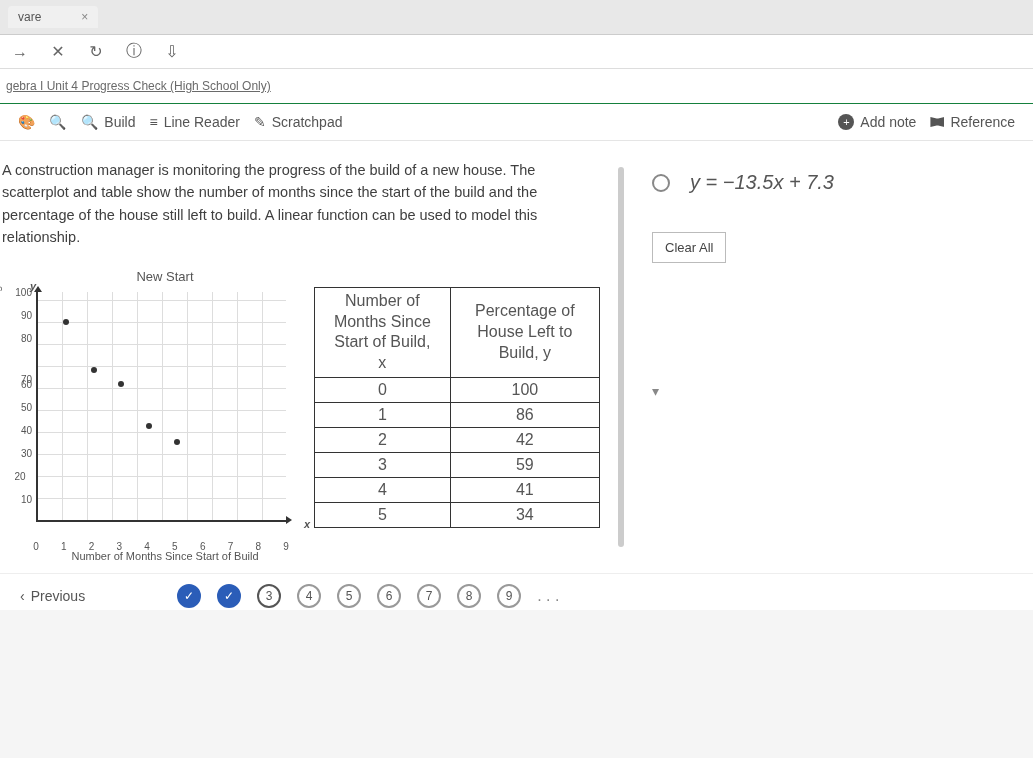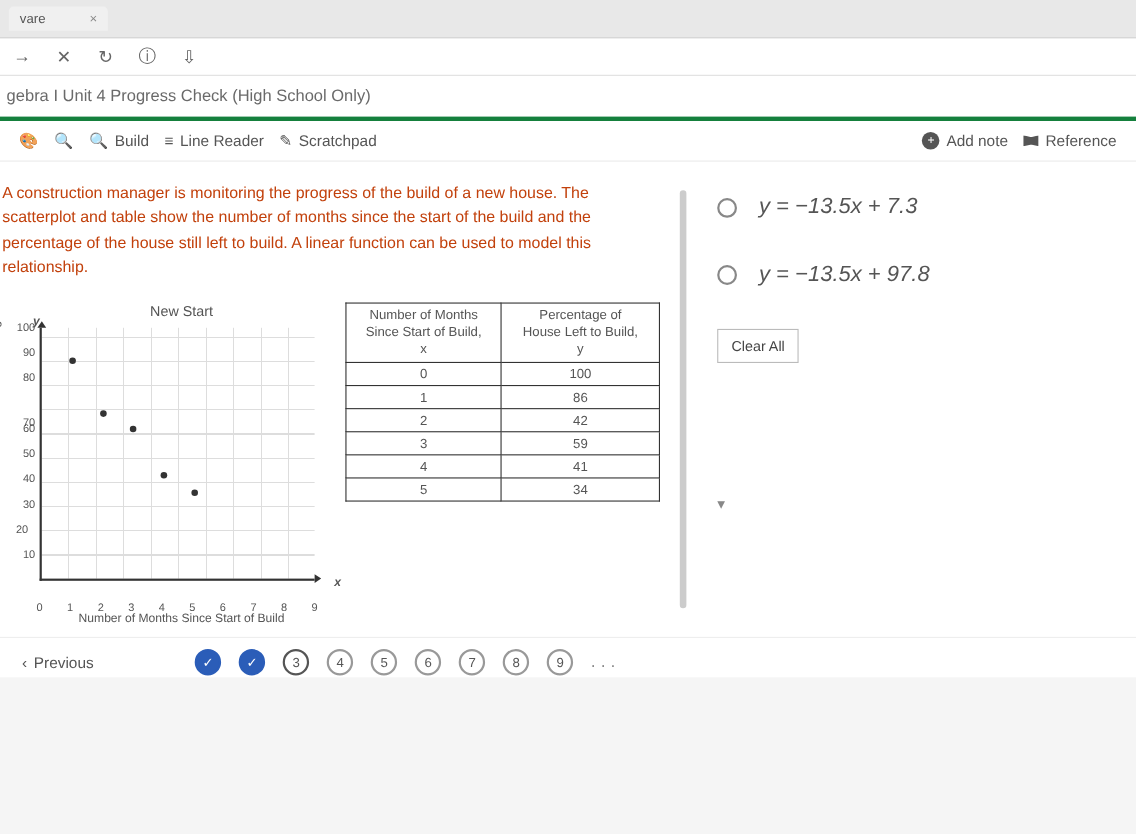--- a/index.html
+++ b/index.html
@@ -2,50 +2,50 @@
 <html><head>
 <meta charset="utf-8">
 <style>
 * { box-sizing: border-box; margin: 0; padding: 0; }
 body { font-family: Arial, Helvetica, sans-serif; background: #f5f5f5; color: #555; width: 1033px; }
 .browser-top { background: #e8e8e8; padding: 6px 8px; border-bottom: 1px solid #ccc; }
 .tab { display: inline-flex; align-items: center; gap: 40px; background: #f0f0f0; padding: 4px 10px; border-radius: 4px 4px 0 0; font-size: 12px; }
 .tab .close { color: #888; cursor: pointer; }
 .browser-actions { background: #fff; padding: 6px 10px; border-bottom: 1px solid #ddd; display: flex; gap: 18px; align-items: center; color: #666; font-size: 16px;}
 .ic-btn { cursor: pointer; width: 20px; text-align: center; }
-.page-title-bar { background: #fff; padding: 10px 6px; font-size: 15px; color: #6a6a6a; border-bottom: 4px solid #15803d;}
+.page-title-bar { background: #fff; padding: 10px 6px; font-size: 12px; color: #6a6a6a; border-bottom: 1px solid #15803d; text-decoration: underline;}
 .toolbar { background: #fff; padding: 10px 18px; border-bottom: 1px solid #e5e5e5; display: flex; align-items: center; gap: 14px; color: #555; font-size: 14px;}
 .tool { display: inline-flex; align-items: center; gap: 6px; cursor: pointer; }
 .tool .ticon { font-size: 14px; }
 .spacer { flex: 1; }
 .content { display: flex; background: #fff; }
 .left { width: 610px; padding: 18px 10px 10px 0; position: relative;}
 .vdiv { width: 6px; background: #ccc; border-radius: 3px; margin: 20px 4px; height: 380px;}
 .vdiv-wrap { padding: 6px 4px; }
 .right { flex: 1; padding: 30px 6px 10px 20px; }
-.qtext { font-size: 14.5px; line-height: 1.55; color: #c2410c; margin-bottom: 20px; padding-left:2px;}
+.qtext { font-size: 14.5px; line-height: 1.55; color: #404040; margin-bottom: 20px; padding-left:2px;}
 .figwrap { display: flex; align-items: flex-start; gap: 14px; }
 .chartbox { }
 .charttitle { text-align: center; font-size: 13px; margin-bottom: 4px; padding-left:30px;}
 .axes { position: relative; width: 300px; height: 260px; }
 .ylab { position: absolute; left: -10px; top: 50%; transform: rotate(-90deg) translateX(50%); transform-origin: left top; font-size: 11px; white-space: nowrap;}
 .xlab { text-align: center; font-size: 11px; margin-top: 2px; padding-left:30px;}
 .plot { position: absolute; left: 36px; top: 4px; width: 250px; height: 230px; border-left: 2px solid #333; border-bottom: 2px solid #333; background:
   repeating-linear-gradient(to right, transparent, transparent 24px, #ddd 24px, #ddd 25px),
   repeating-linear-gradient(to top, transparent, transparent 21px, #ddd 21px, #ddd 22px);
 }
 .plot::after { content:''; position:absolute; right:-6px; bottom:-4px; border-left:6px solid #333; border-top:4px solid transparent; border-bottom:4px solid transparent;}
 .plot::before { content:''; position:absolute; left:-4px; top:-6px; border-bottom:6px solid #333; border-left:4px solid transparent; border-right:4px solid transparent;}
 .ytick { position: absolute; left: 8px; font-size: 10px; transform: translateY(50%); text-align:right; width:24px;}
 .xtick { position: absolute; bottom: -14px; font-size: 10px; transform: translateX(-50%);}
 .xtick-row { position:absolute; left:36px; bottom:10px; width:250px;}
 .pt { position: absolute; width: 6px; height: 6px; background: #333; border-radius: 50%; transform: translate(-50%, 50%);}
 .ylabel-axis{position:absolute; left:30px; top:-8px; font-size:11px; font-style:italic; font-weight:bold;}
 .xlabel-axis{position:absolute; right:-10px; bottom:18px; font-size:11px; font-style:italic; font-weight:bold;}
-.dtable { border-collapse: collapse; font-size: 12px; }
+.dtable { border-collapse: collapse; font-size: 16px; margin-top: 18px;}
 .dtable th, .dtable td { border: 1px solid #333; padding: 3px 16px; text-align: center; }
 .dtable th { font-weight: normal; line-height:1.3;}
 .opt { display: flex; align-items: center; gap: 20px; margin-bottom: 38px; font-size: 20px; font-style: italic;}
 .radio { width: 18px; height: 18px; border: 2px solid #888; border-radius: 50%; flex-shrink: 0; cursor: pointer;}
 .clearall { border: 1px solid #bbb; background: #fff; padding: 7px 12px; font-size: 13px; cursor: pointer; color:#444;}
 .scrolldown { margin-top: 120px; font-size: 14px; color:#888;}
 .nav { background: #fff; padding: 10px 20px 2px; display: flex; align-items: center; gap: 16px; border-top: 1px solid #eee;}
 .prev { color: #555; font-size: 14px; cursor: pointer; display:flex; align-items:center; gap:6px;}
 .qnum { width: 24px; height: 24px; border-radius: 50%; border: 2px solid #999; display: inline-flex; align-items: center; justify-content: center; font-size: 12px; cursor: pointer; color:#555;}
 .qnum.done { background: #2b5db8; border-color: #2b5db8; color: #fff; }
@@ -186,24 +186,20 @@
     </div>
   </div>
   <div class="vdiv-wrap">
       <div class="vdiv"></div>
     </div>
   <div class="right">
     <div class="opt">
         <span class="radio"></span>
         <span>y = −13.5x + 7.3</span>
       </div>
-    <div class="opt">
-        <span class="radio"></span>
-        <span>y = −13.5x + 97.8</span>
-      </div>
     <button class="clearall">Clear All</button>
     <div class="scrolldown">▾</div>
   </div>
 </div>
 
 <div class="nav">
   <span class="prev">
       <span>‹</span>
       <span>Previous</span>
     </span>

